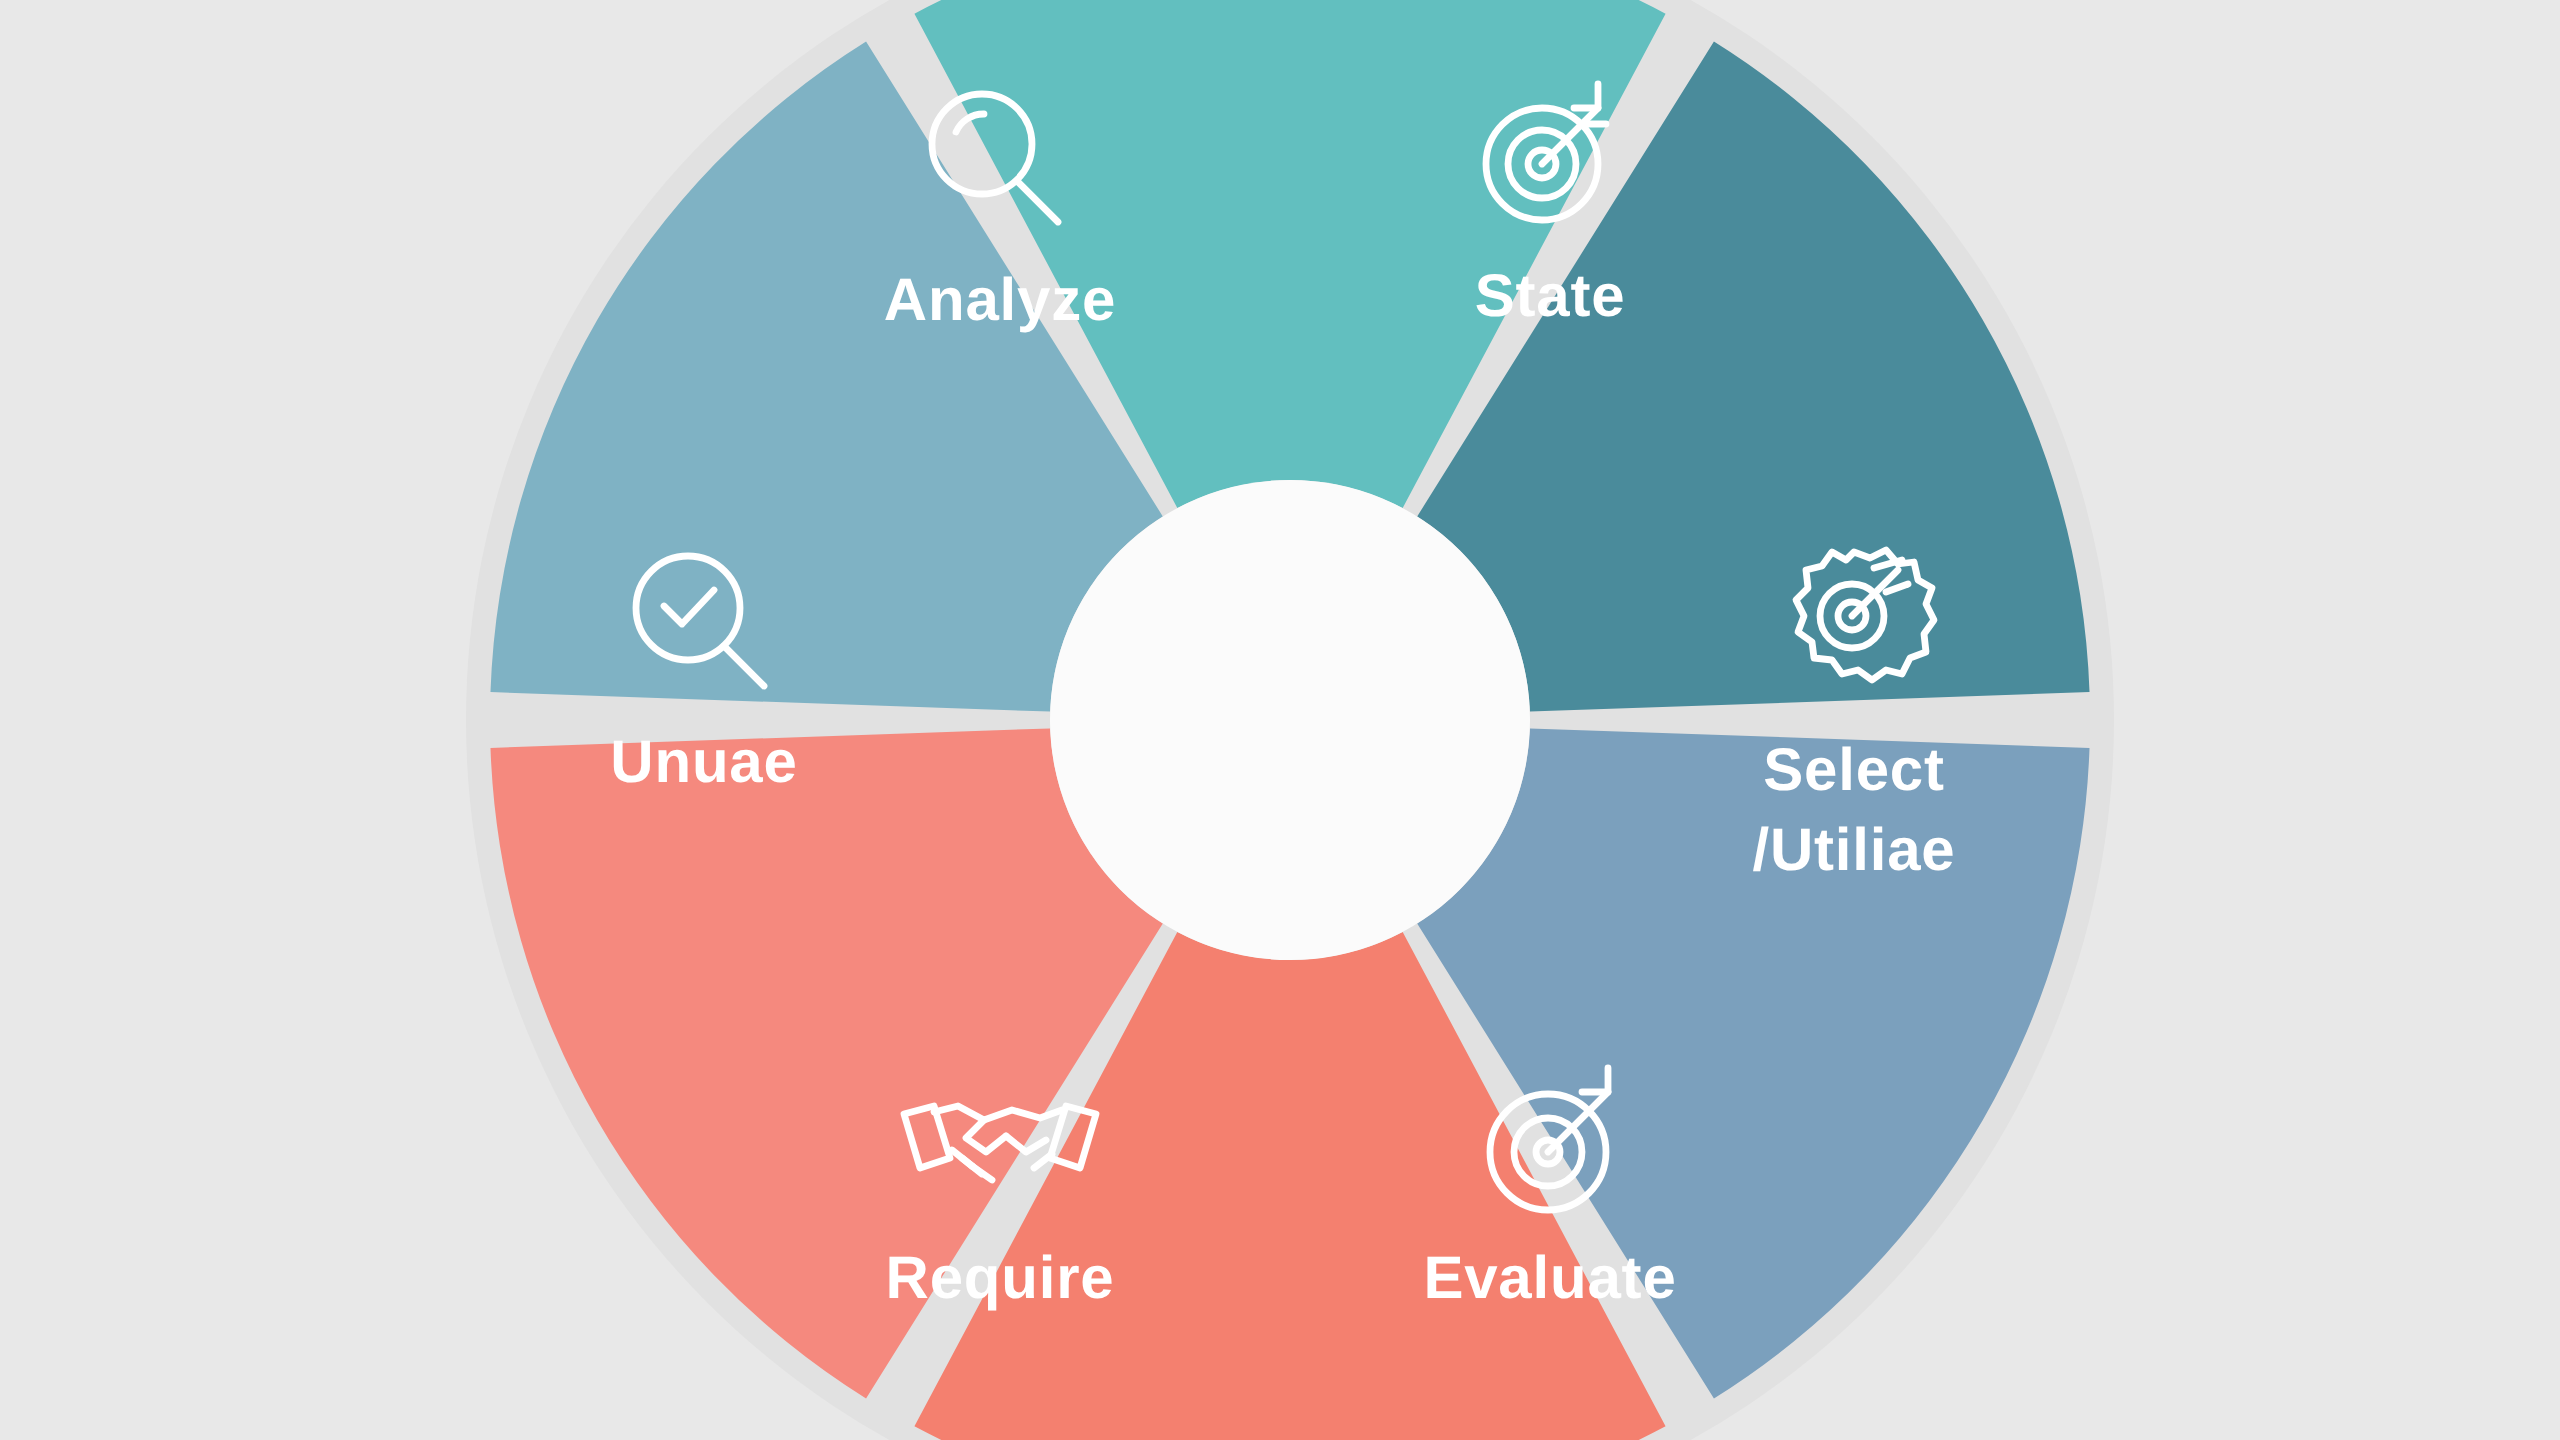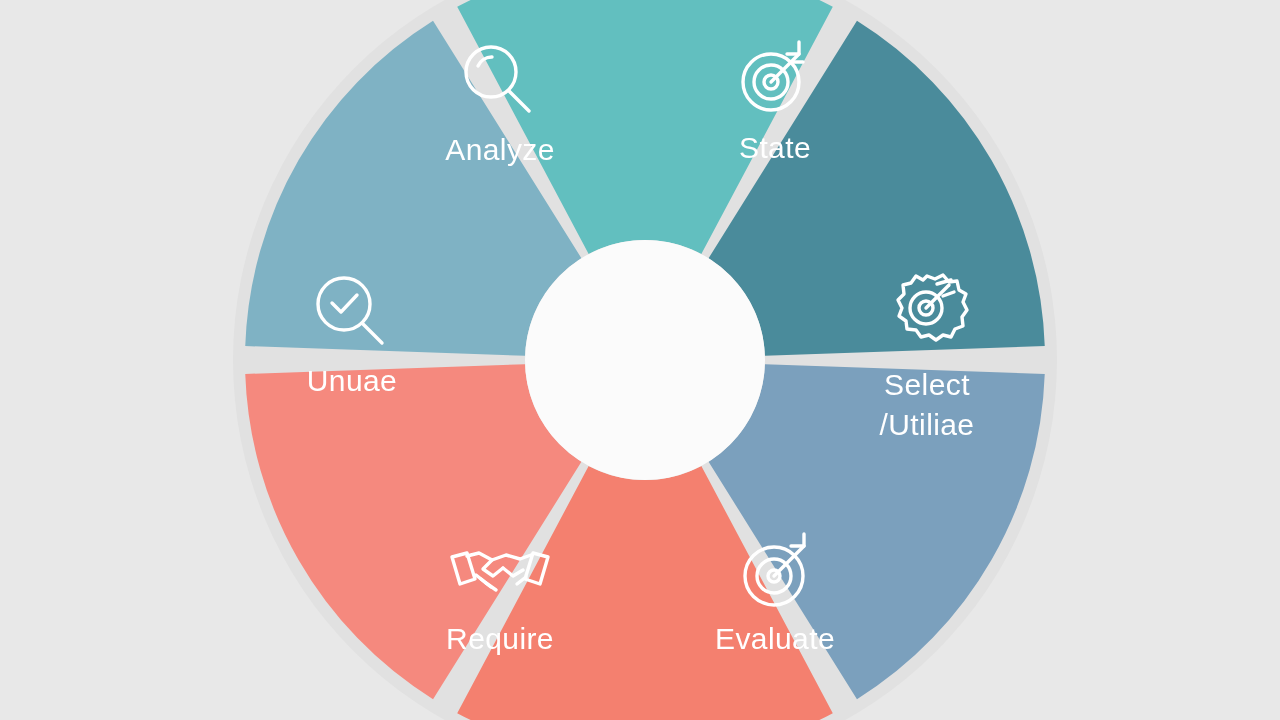--- a/index.html
+++ b/index.html
@@ -10,20 +10,21 @@
     overflow: hidden;
   }
   body {
     background: #e8e8e8;
     font-family: "Liberation Sans", sans-serif;
   }
   #stage {
     position: relative;
     width: 1280px;
     height: 512px;
+    font-weight: bold;
   }
   #wheel-svg {
     position: absolute;
     left: 0;
     top: 0;
     width: 1280px;
     height: 720px;
     display: block;
   }
   .seg-label {

